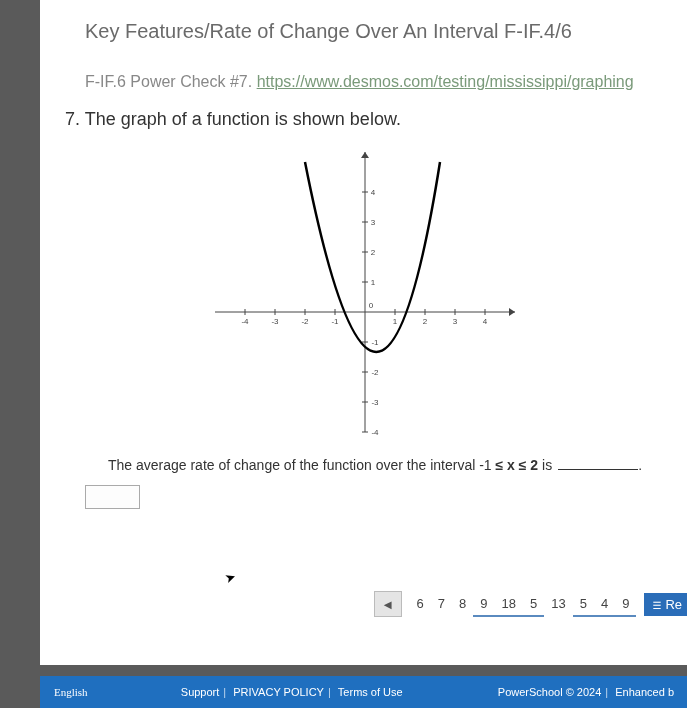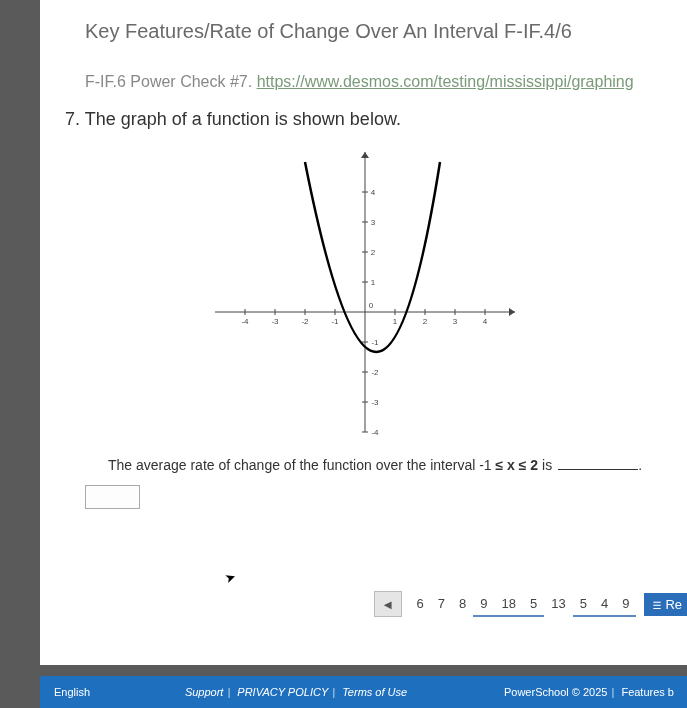--- a/index.html
+++ b/index.html
@@ -113,22 +113,22 @@
       left: 40px;
       width: 650px;
       height: 32px;
       background: #1f6fbf;
       color: #fff;
       font-size: 11px;
       display: flex;
       align-items: center;
       padding: 0 14px;
     }
-    .bottom-left { flex: 0 0 auto; }
-    .bottom-mid { flex: 1; text-align: center; font-style: italic; }
+    .bottom-left { flex: 0 0 auto; font-family: Liberation Serif, serif; }
+    .bottom-mid { flex: 1; text-align: center; }
     .bottom-mid span, .bottom-right span { margin: 0 2px; }
     .bottom-right { flex: 0 0 auto; }
     .sep { color: #c0d8ef; margin: 0 6px; }
     .cursor { position: absolute; top: 570px; left: 185px; font-size: 13px; color: #000; transform: rotate(-20deg); pointer-events: none; }
   </style>
 </head>
 <body>
 
 <div class="content-area">
   <h1 class="page-title">Key Features/Rate of Change Over An Interval F-IF.4/6</h1>
@@ -224,16 +224,16 @@
 <div class="bottom-bar">
   <div class="bottom-left">
     <span>English</span>
   </div>
   <div class="bottom-mid">
     <span>Support</span><span class="sep">|</span>
     <span>PRIVACY POLICY</span><span class="sep">|</span>
     <span>Terms of Use</span>
   </div>
   <div class="bottom-right">
-    <span>PowerSchool © 2025</span><span class="sep">|</span>
-    <span>Features b</span>
+    <span>PowerSchool © 2024</span><span class="sep">|</span>
+    <span>Enhanced b</span>
   </div>
 </div>
 
 </body></html>

